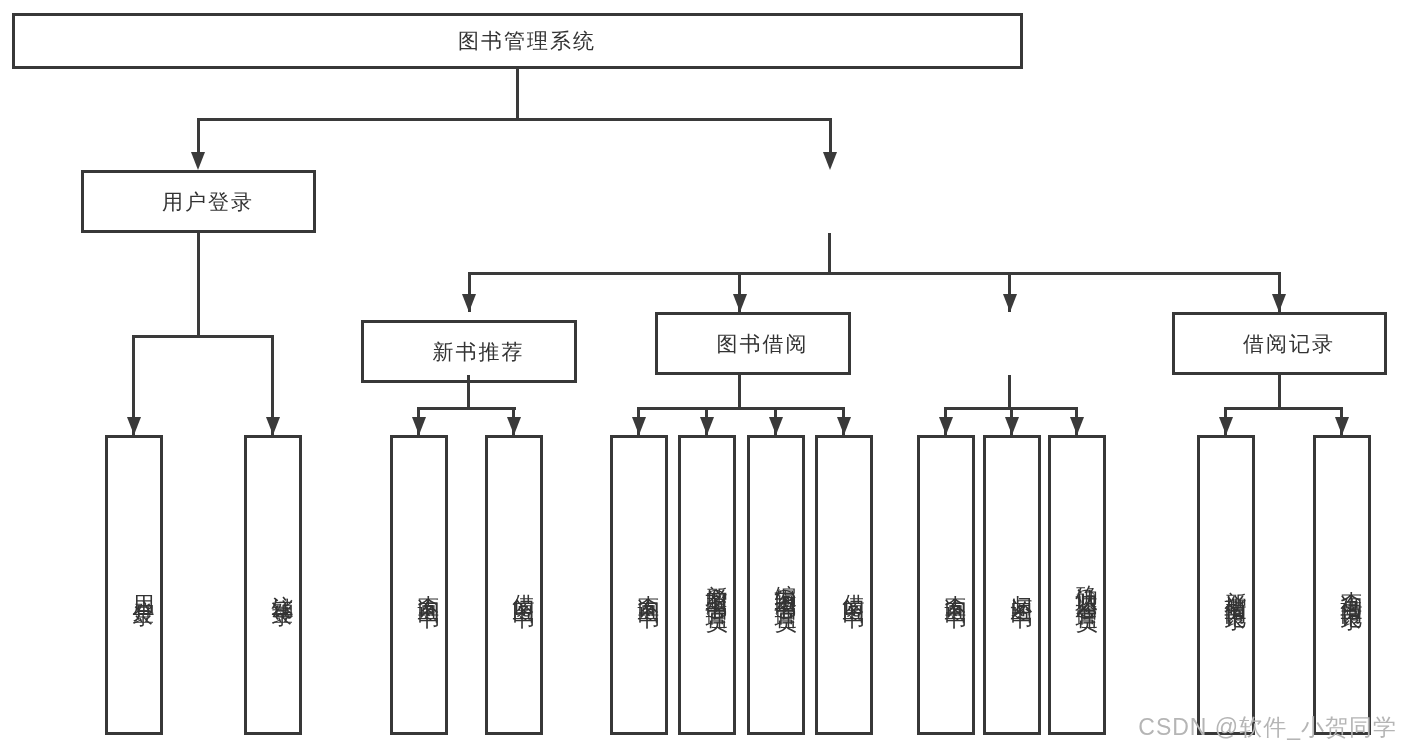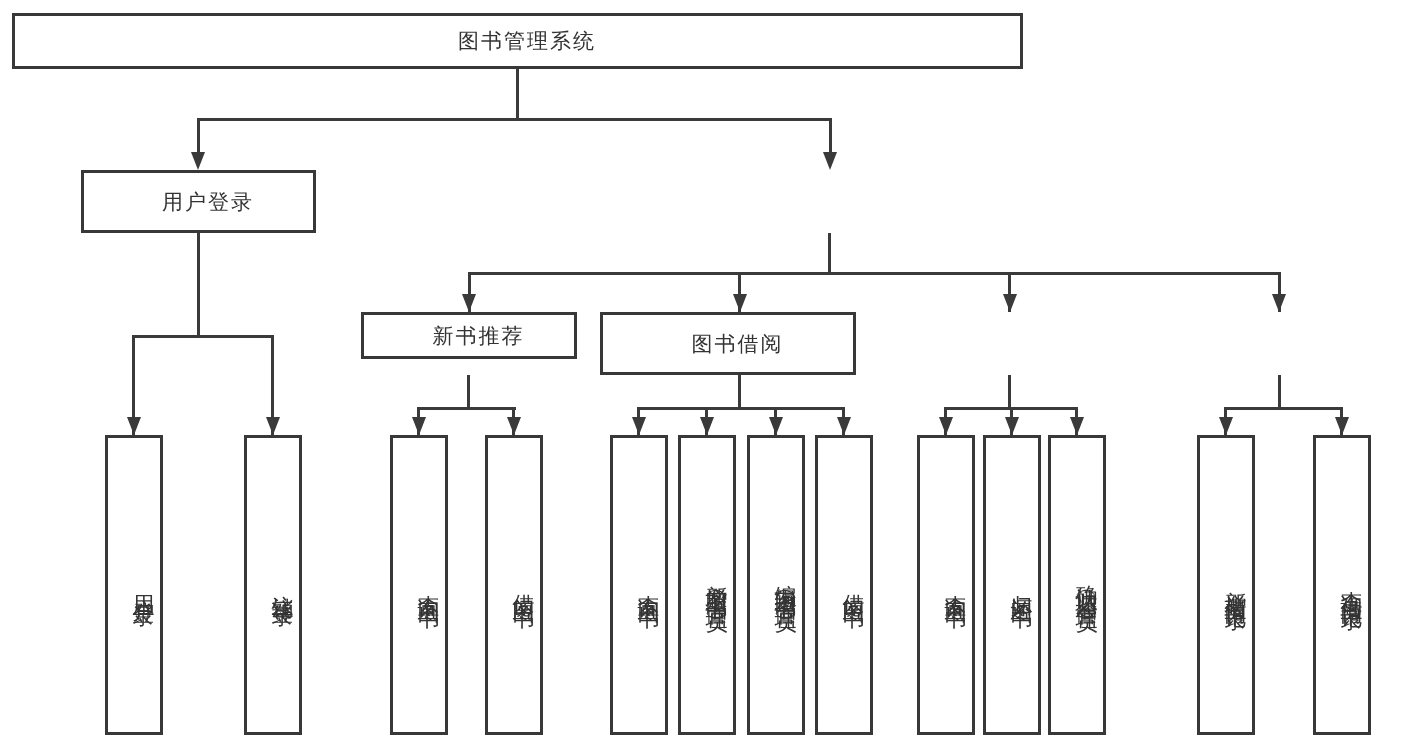--- a/index.html
+++ b/index.html
@@ -89,25 +89,28 @@
   <div class="line" style="left:468px;top:272px;width:813px;height:3px"></div>
   <div class="line" style="left:468px;top:272px;width:3px;height:40px"></div>
   <div class="arrow" style="left:462px;top:294px"></div>
   <div class="line" style="left:738px;top:272px;width:3px;height:40px"></div>
   <div class="arrow" style="left:733px;top:294px"></div>
   <div class="line" style="left:1008px;top:272px;width:3px;height:40px"></div>
   <div class="arrow" style="left:1003px;top:294px"></div>
   <div class="line" style="left:1278px;top:272px;width:3px;height:40px"></div>
   <div class="arrow" style="left:1272px;top:294px"></div>
 
-  <div class="box" style="left:361px;top:312px;width:216px;height:47px">
+  <div class="box" style="left:361px;top:320px;width:216px;height:63px">
     <span class="lbl">新书推荐</span>
   </div>
-  <div class="box" style="left:600px;top:312px;width:256px;height:63px">
+  <div class="box" style="left:655px;top:312px;width:196px;height:63px">
     <span class="lbl">图书借阅</span>
+  </div>
+  <div class="box" style="left:1172px;top:312px;width:215px;height:63px">
+    <span class="lbl">借阅记录</span>
   </div>
 
   <div class="line" style="left:467px;top:375px;width:3px;height:34px"></div>
   <div class="line" style="left:417px;top:407px;width:99px;height:3px"></div>
   <div class="line" style="left:417px;top:407px;width:3px;height:28px"></div>
   <div class="arrow" style="left:412px;top:417px"></div>
   <div class="line" style="left:512px;top:407px;width:3px;height:28px"></div>
   <div class="arrow" style="left:507px;top:417px"></div>
 
   <div class="line" style="left:738px;top:375px;width:3px;height:34px"></div>
@@ -174,14 +177,15 @@
     <span class="lbl">确认归还（管理员）</span>
   </div>
 
   <div class="box v" style="left:1197px;top:435px;width:58px;height:300px">
     <span class="lbl">新增借阅记录</span>
   </div>
   <div class="box v" style="left:1313px;top:435px;width:58px;height:300px">
     <span class="lbl">查询借阅记录</span>
   </div>
 
+  <div class="watermark">CSDN @软件_小贺同学</div>
 
 </div>
 
 </body></html>

